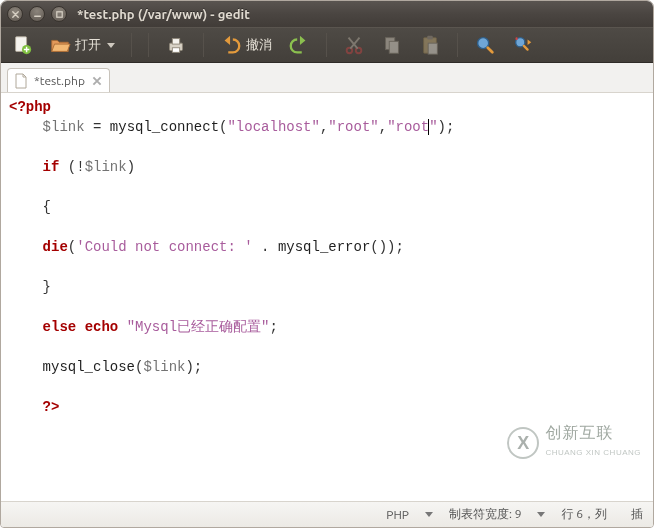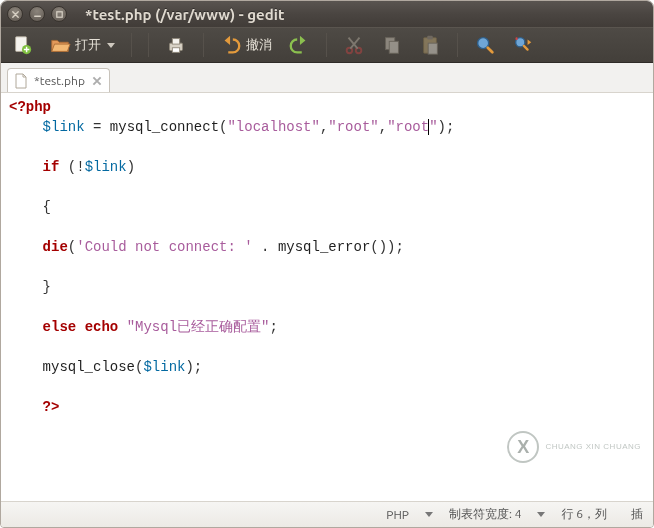--- a/index.html
+++ b/index.html
@@ -3,42 +3,42 @@
 <meta charset="utf-8">
 <style>
   * { margin: 0; padding: 0; box-sizing: border-box; }
   html, body { width: 654px; height: 528px; font-family: "Ubuntu", "Helvetica Neue", Arial, sans-serif; overflow: hidden; background: #fff; }
   .window { width: 654px; height: 528px; display: flex; flex-direction: column; border: 1px solid #b0a89f; border-radius: 7px 7px 4px 4px; overflow: hidden; }
 
   
   .titlebar { height: 26px; background: linear-gradient(#595450,#4a4541 50%,#413c38); display: flex; align-items: center; padding: 0 6px; gap: 6px; }
   .win-btn { width: 16px; height: 16px; border-radius: 50%; background: radial-gradient(circle at 50% 30%, #8b847b, #5f5851); border: 1px solid #38332e; display: flex; align-items: center; justify-content: center; }
   .win-btn svg { width: 9px; height: 9px; }
-  .win-title { color: #dfd9cf; font-size: 15px; font-weight: bold; margin-left: 12px; text-shadow: 0 -1px 0 rgba(0,0,0,.4); }
+  .win-title { color: #dfd9cf; font-size: 13px; font-weight: bold; margin-left: 4px; text-shadow: 0 -1px 0 rgba(0,0,0,.4); }
 
   
   .toolbar { height: 36px; background: linear-gradient(#4e4a45,#433f3a); display: flex; align-items: center; padding: 0 6px; gap: 8px; border-top: 1px solid #5a554f; border-bottom: 1px solid #2f2b27; }
   .tb-btn { height: 30px; min-width: 30px; display: flex; align-items: center; justify-content: center; padding: 0 4px; border-radius: 4px; cursor: pointer; gap: 4px; }
   .tb-sep { width: 1px; height: 24px; background: #2e2a26; margin: 0 4px; border-right: 1px solid #56514b; }
   .tb-label { color: #e5e0d6; font-size: 13px; }
   .tb-icon { width: 22px; height: 22px; display: flex; align-items: center; justify-content: center; }
   .dropdown-arrow { width:0;height:0;border-left:4px solid transparent;border-right:4px solid transparent;border-top:5px solid #cfc9bf; margin-left: 2px; }
   .dimmer svg { opacity: .45; }
 
   
   .tabstrip { height: 30px; background: #f2f1ef; border-bottom: 1px solid #d8d4cd; display: flex; align-items: end; padding: 4px 6px 0; }
   .tab { height: 24px; background: #ffffff; border: 1px solid #c8c3bb; border-bottom: none; border-radius: 4px 4px 0 0; display: flex; align-items: center; padding: 0 6px; gap: 6px; font-size: 12px; color: #555; }
   .tab .doc-icon{width:14px;height:16px;}
   .tab-close { width: 12px; height:12px; cursor:pointer; opacity:.6; }
 
   
   .editor { flex: 1; background: #fff; overflow: auto; padding: 4px 8px 8px; font-family: "DejaVu Sans Mono","Consolas",monospace; font-size: 14px; line-height: 20px; color: #333; position:relative; }
   .editor pre { white-space: pre; font-family: Liberation Mono, monospace; }
   .c-kw   { color:#a40000; font-weight:bold; }  
-  .c-var  { color:#0369a1; }                    
+  .c-var  { color:#737373; }                    
   .c-eq   { color:#333; }
   .c-func { color:#1f1f1f; }                    
   .c-str  { color:#a85c9c; }                    
   .c-punc { color:#333; }
   .caret { display:inline-block; width:1px; height:16px; background:#000; vertical-align:middle; margin-left:-1px;}
 
   
   .statusbar { height: 26px; background: linear-gradient(#f6f5f3,#eceae5); border-top: 1px solid #d8d4cd; display: flex; align-items: center; padding: 0 10px; font-size: 12px; color: #555; }
   .statusbar .spacer { flex: 1; }
   .sb-item { display:flex; align-items:center; gap:16px; cursor:pointer; margin: 0 8px; }
@@ -188,33 +188,34 @@
       </span>
     </div>
   </div>
 
   <div class="editor">
     <pre id="code-target"><div><span class="c-kw">&lt;?php</span></div><div>    <span class="c-var">$link</span><span class="c-eq"> = </span><span class="c-func">mysql_connect</span><span class="c-punc">(</span><span class="c-str">"localhost"</span><span class="c-punc">,</span><span class="c-str">"root"</span><span class="c-punc">,</span><span class="c-str">"root</span><span class="caret"></span><span class="c-str">"</span><span class="c-punc">);</span></div><div>&nbsp;</div><div>    <span class="c-kw">if</span><span class="c-punc"> (!</span><span class="c-var">$link</span><span class="c-punc">)</span></div><div>&nbsp;</div><div>    <span class="c-punc">{</span></div><div>&nbsp;</div><div>    <span class="c-kw">die</span><span class="c-punc">(</span><span class="c-str">'Could not connect: '</span><span class="c-punc"> . </span><span class="c-func">mysql_error</span><span class="c-punc">());</span></div><div>&nbsp;</div><div>    <span class="c-punc">}</span></div><div>&nbsp;</div><div>    <span class="c-kw">else</span><span class="c-punc"> </span><span class="c-kw">echo</span><span class="c-punc"> </span><span class="c-str">"Mysql已经正确配置"</span><span class="c-punc">;</span></div><div>&nbsp;</div><div>    <span class="c-func">mysql_close</span><span class="c-punc">(</span><span class="c-var">$link</span><span class="c-punc">);</span></div><div>&nbsp;</div><div>    <span class="c-kw">?&gt;</span></div></pre>
 
     <div class="watermark">
       <div class="bubble">X</div>
       <div>
+        <div class="txt-cn">创新互联</div>
         <div class="txt-en">CHUANG XIN CHUANG</div>
       </div>
     </div>
   </div>
 
   <div class="statusbar">
     <div class="spacer"></div>
     <div class="sb-item">
       <span>PHP</span>
       <span class="sb-arrow"></span>
     </div>
     <div class="sb-item">
-      <span>制表符宽度: 4</span>
+      <span>制表符宽度: 9</span>
       <span class="sb-arrow"></span>
     </div>
     <div class="sb-item">
       <span>行 6，列</span>
     </div>
     <div class="sb-ins">插</div>
   </div>
 
 </div>
 

